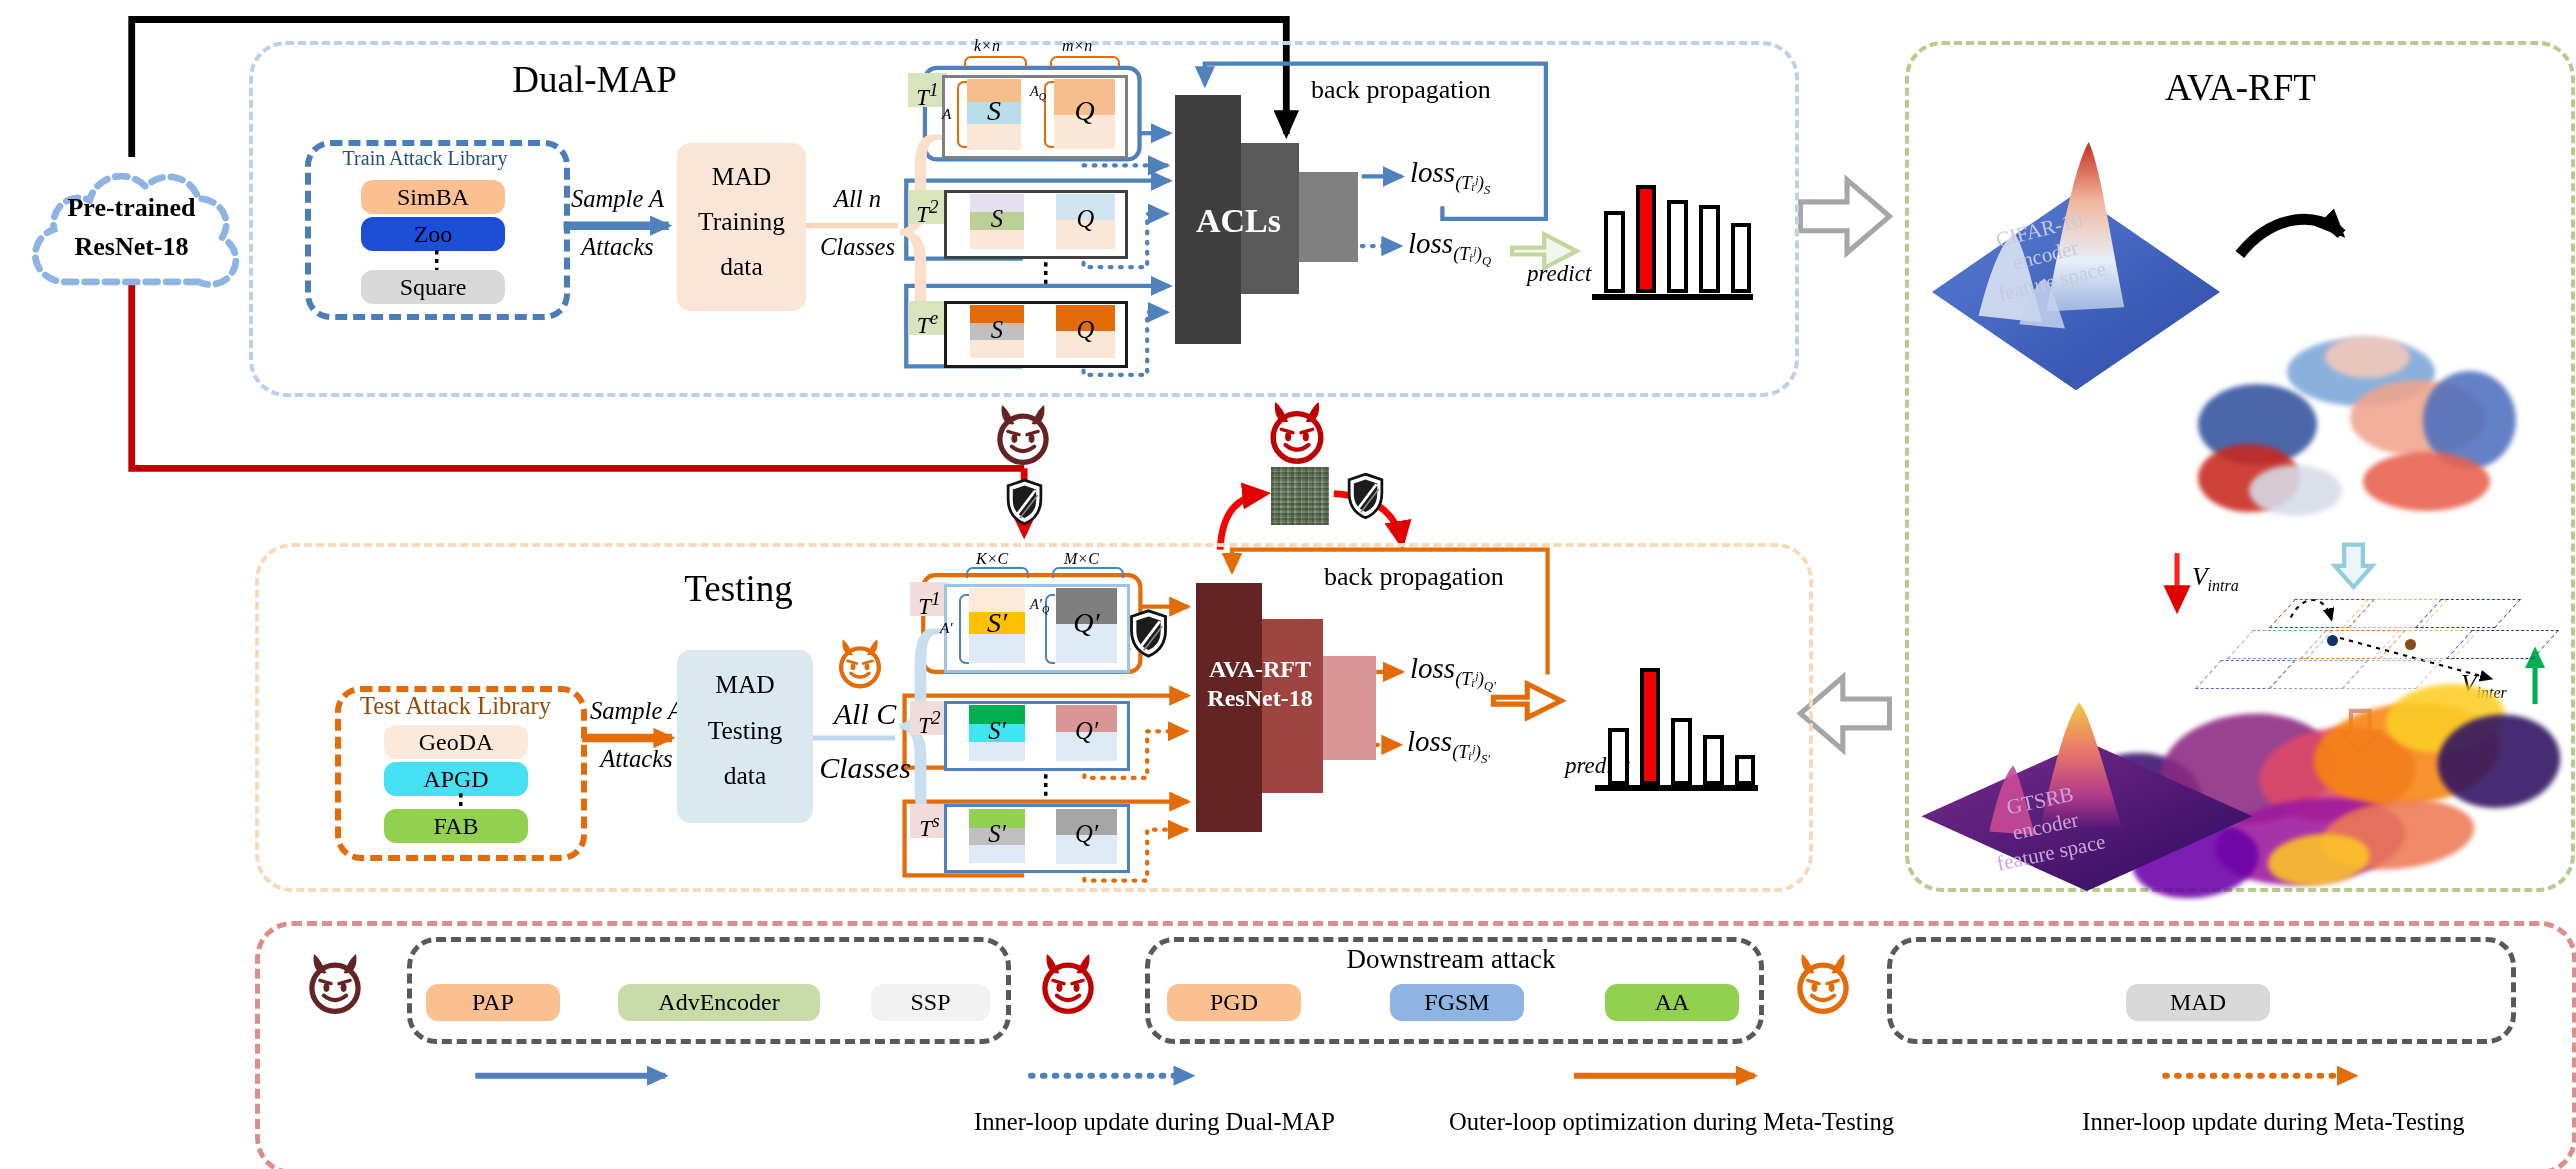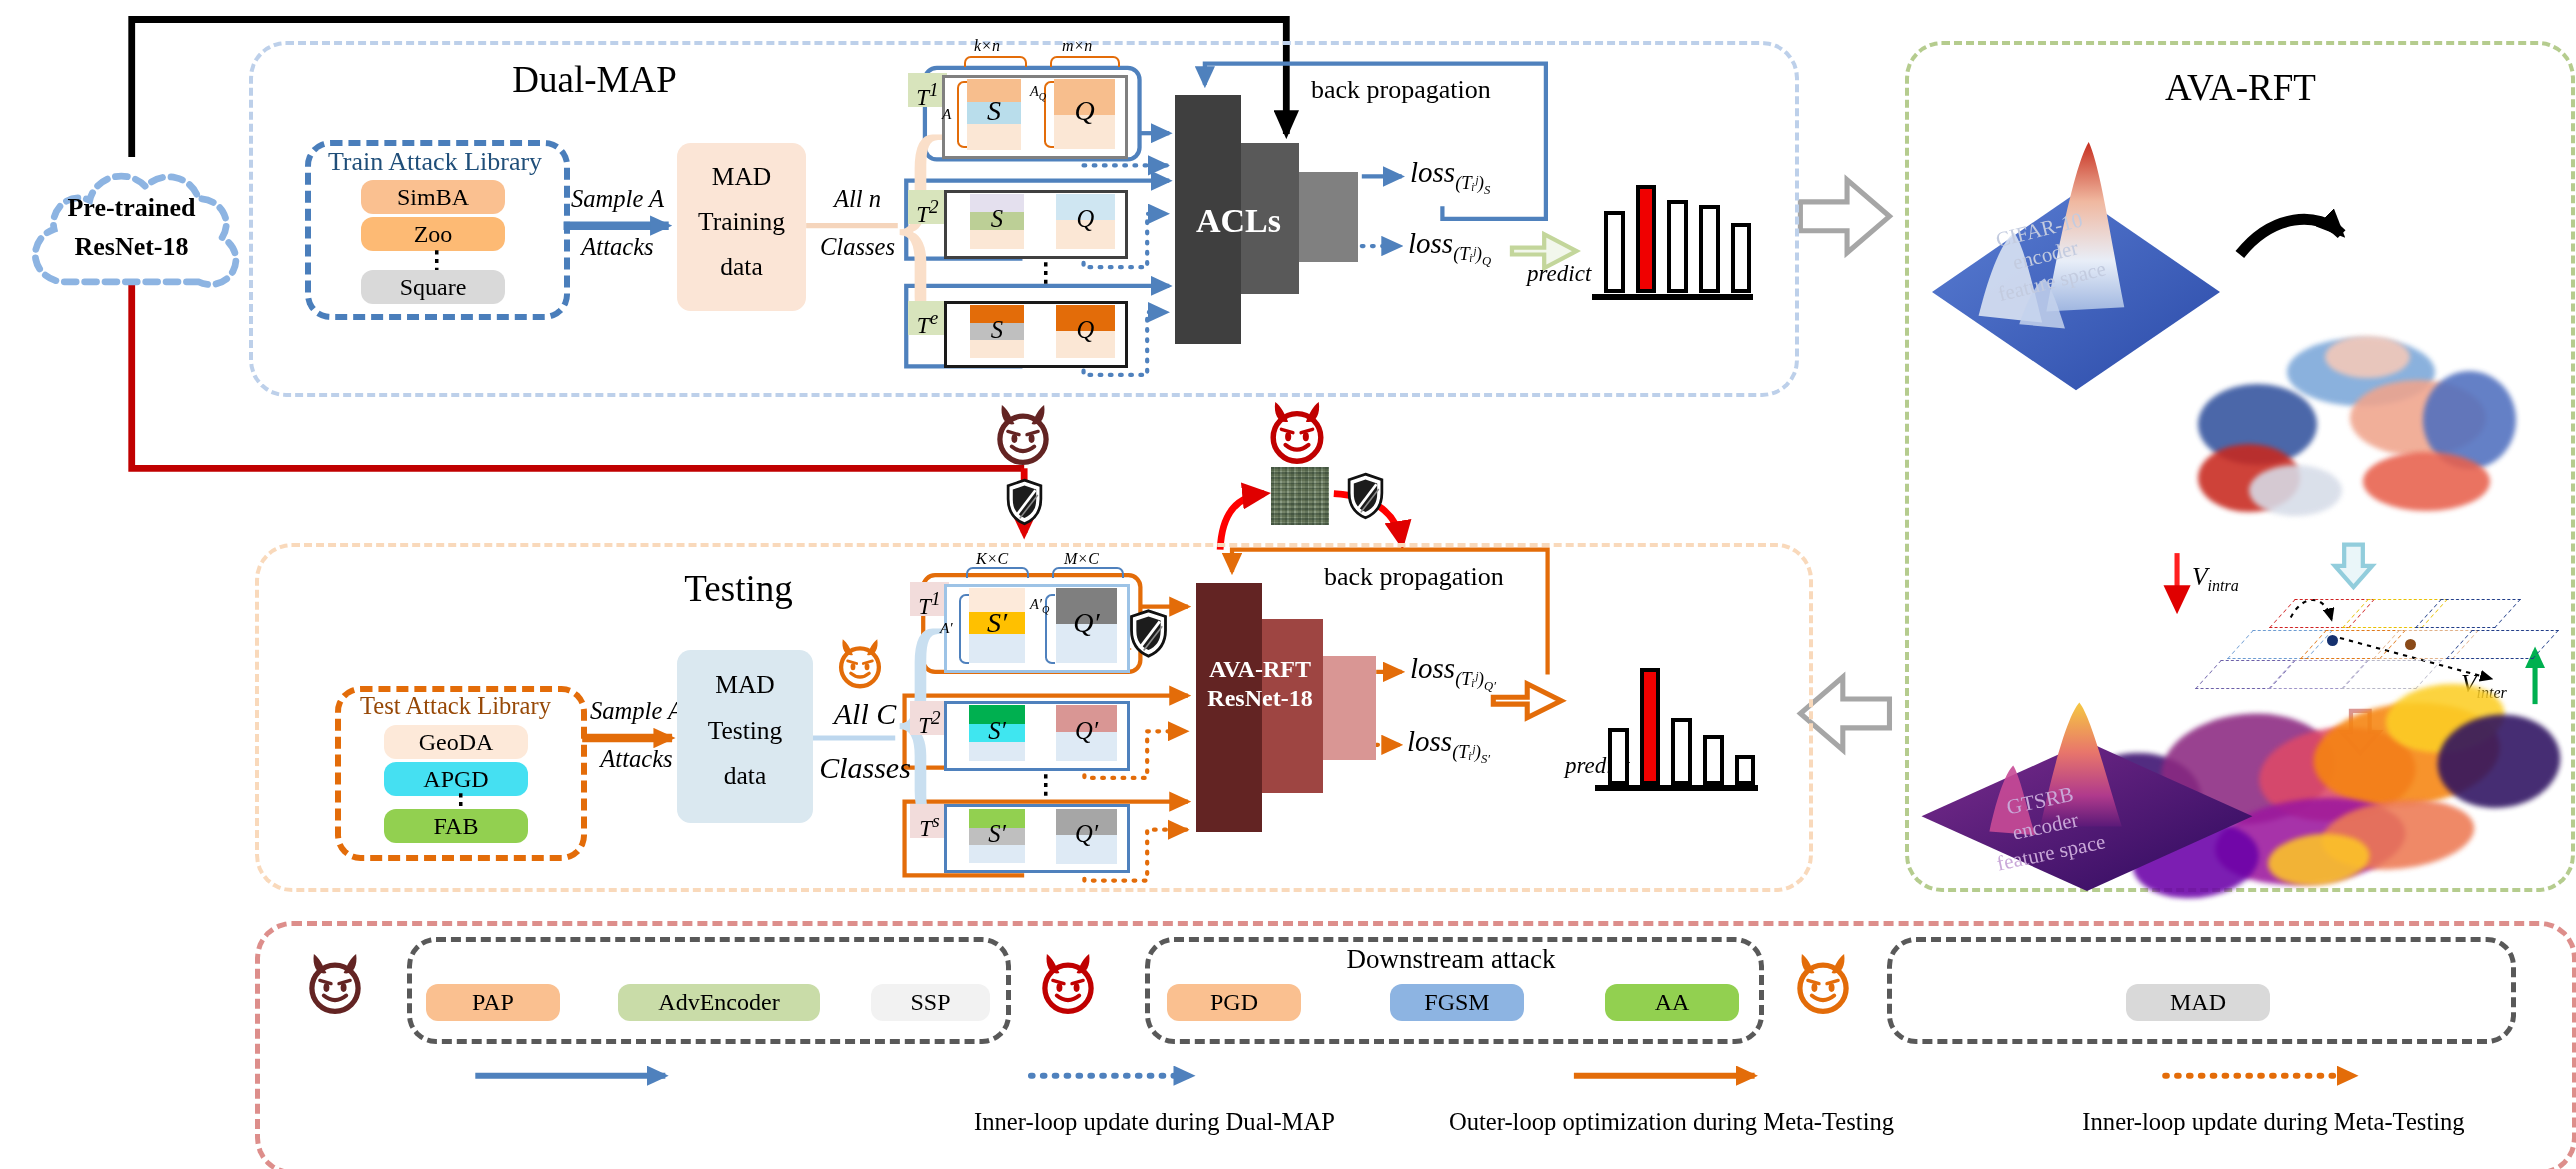--- a/index.html
+++ b/index.html
@@ -172,23 +172,23 @@
     <path d="M222,160 h-158 a34,32 0 0 1 -12,-62 a30,30 0 0 1 42,-34 a38,36 0 0 1 66,-16 a36,34 0 0 1 62,14 a32,30 0 0 1 28,46 a30,29 0 0 1 -28,52 z" fill="#fff" stroke="#8DB4E2" stroke-width="8" stroke-dasharray="14 10" stroke-linecap="round"></path>
   </svg>
   <div class="abs ctr b" style="left:25.5px;top:188px;width:212px;font-size:26px;line-height:1.5;">
     <div>Pre-trained</div>
     <div>ResNet-18</div>
   </div>
 
   <div class="abs ctr sec-title" style="left:467px;top:58px;width:255px;">Dual-MAP</div>
 
   <div class="frame trainlib abs" style="left:305px;top:140px;width:253px;height:168px;"></div>
-  <div class="abs ctr" style="left:316px;top:147px;width:238px;font-size:26px;color:#1F4E79;">Train Attack Library</div>
+  <div class="abs ctr" style="left:306px;top:147px;width:238px;font-size:20px;color:#1F4E79;">Train Attack Library</div>
   <div class="pill" style="left: 361px; top: 180px; width: 144px; background: rgb(250, 192, 144);">SimBA</div>
-  <div class="pill" style="left: 361px; top: 217px; width: 144px; background: #fdba74;">Zoo</div>
+  <div class="pill" style="left: 361px; top: 217px; width: 144px; background: #1d4ed8;">Zoo</div>
   <div class="vdots" style="left:424px;top:255px;width:17px;">⋮</div>
   <div class="pill" style="left: 361px; top: 270px; width: 144px; background: rgb(217, 217, 217);">Square</div>
 
   <div class="abs ctr m" style="left:556px;top:185px;width:123px;font-size:24.6px;">
     <div>Sample A</div>
     <div style="margin-top:20.4px;">Attacks</div>
   </div>
 
   <div class="abs ctr" style="left:677px;top:143px;width:129px;height:168px;background:#FBE5D6;border-radius:13.6px;font-size:25.5px;">
     <div style="margin-top:18.7px;">MAD</div>

